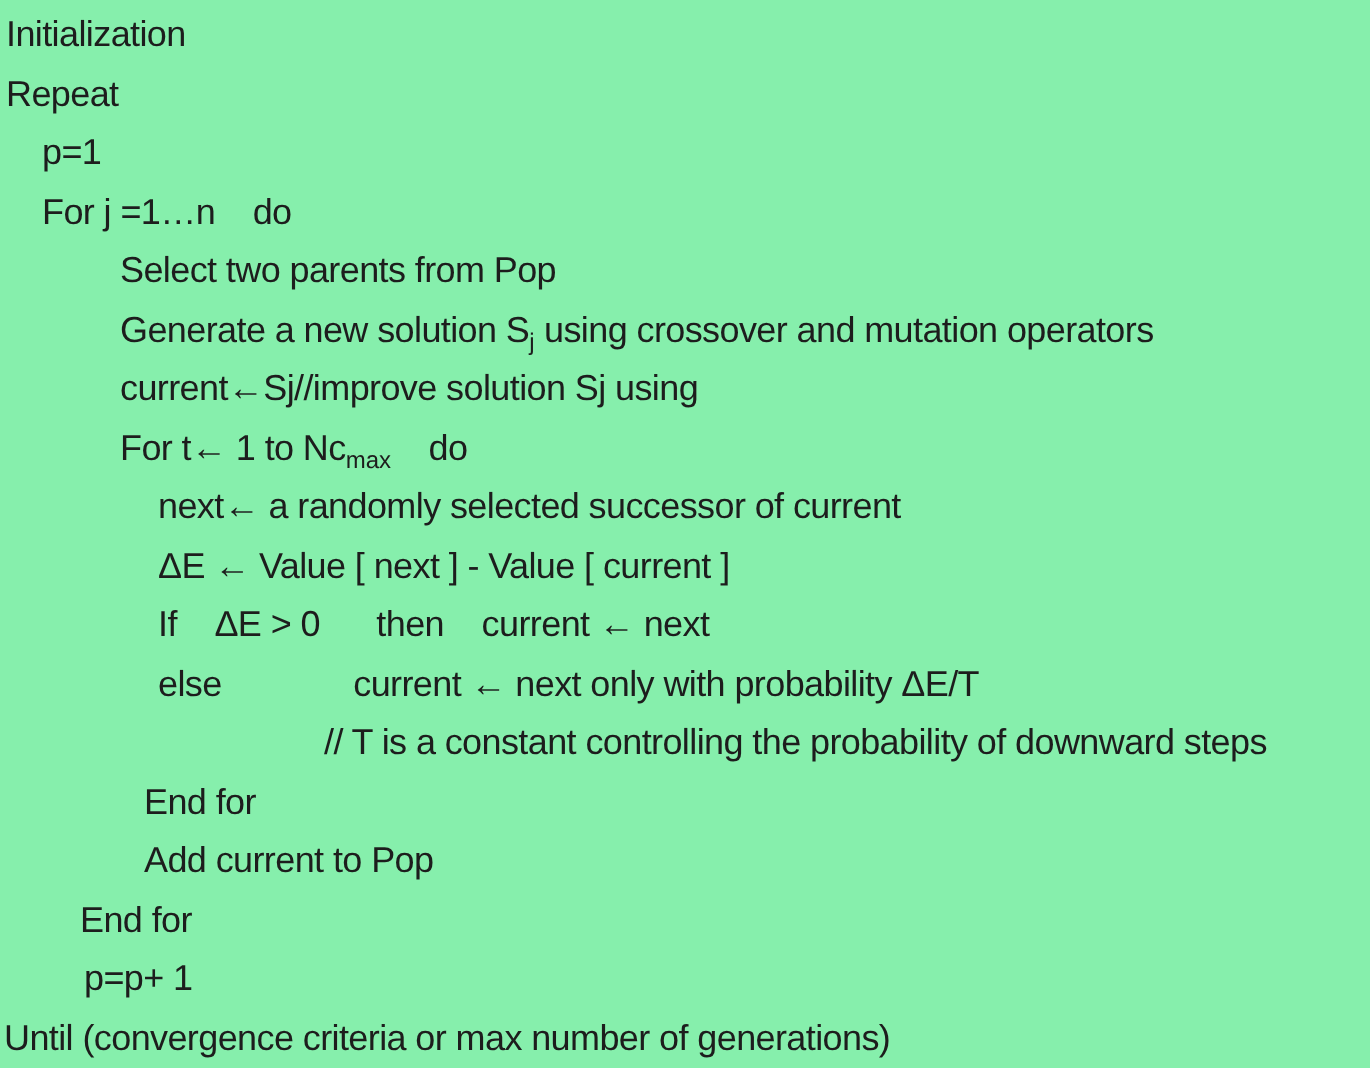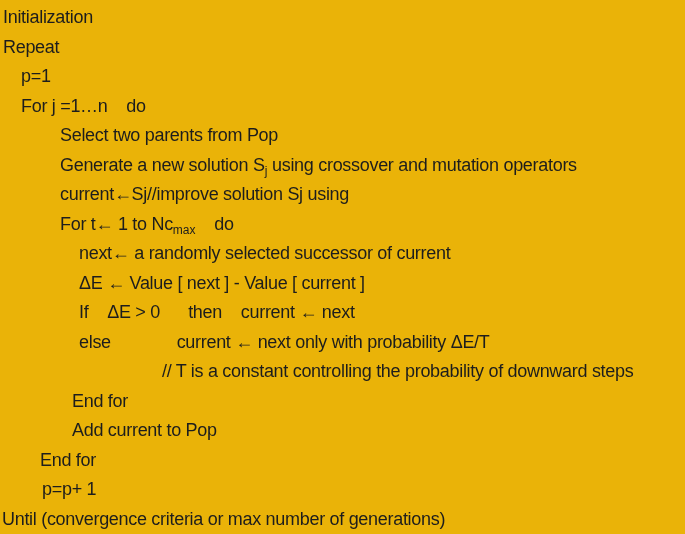--- a/index.html
+++ b/index.html
@@ -10,21 +10,21 @@
   body {
     width: 685px;
     height: 534px;
     overflow: hidden;
   }
   .figure {
     width: 685px;
     height: 534px;
     box-sizing: border-box;
     padding-top: 3px;
-    background: #eab308;
+    background: #86efac;
   }
   .code {
     font-family: "Liberation Sans", "DejaVu Sans", sans-serif;
     font-size: 18px;
     line-height: 29.5px;
     letter-spacing: -0.3px;
     color: #1d1d1d;
     white-space: pre;
   }
   .line {

